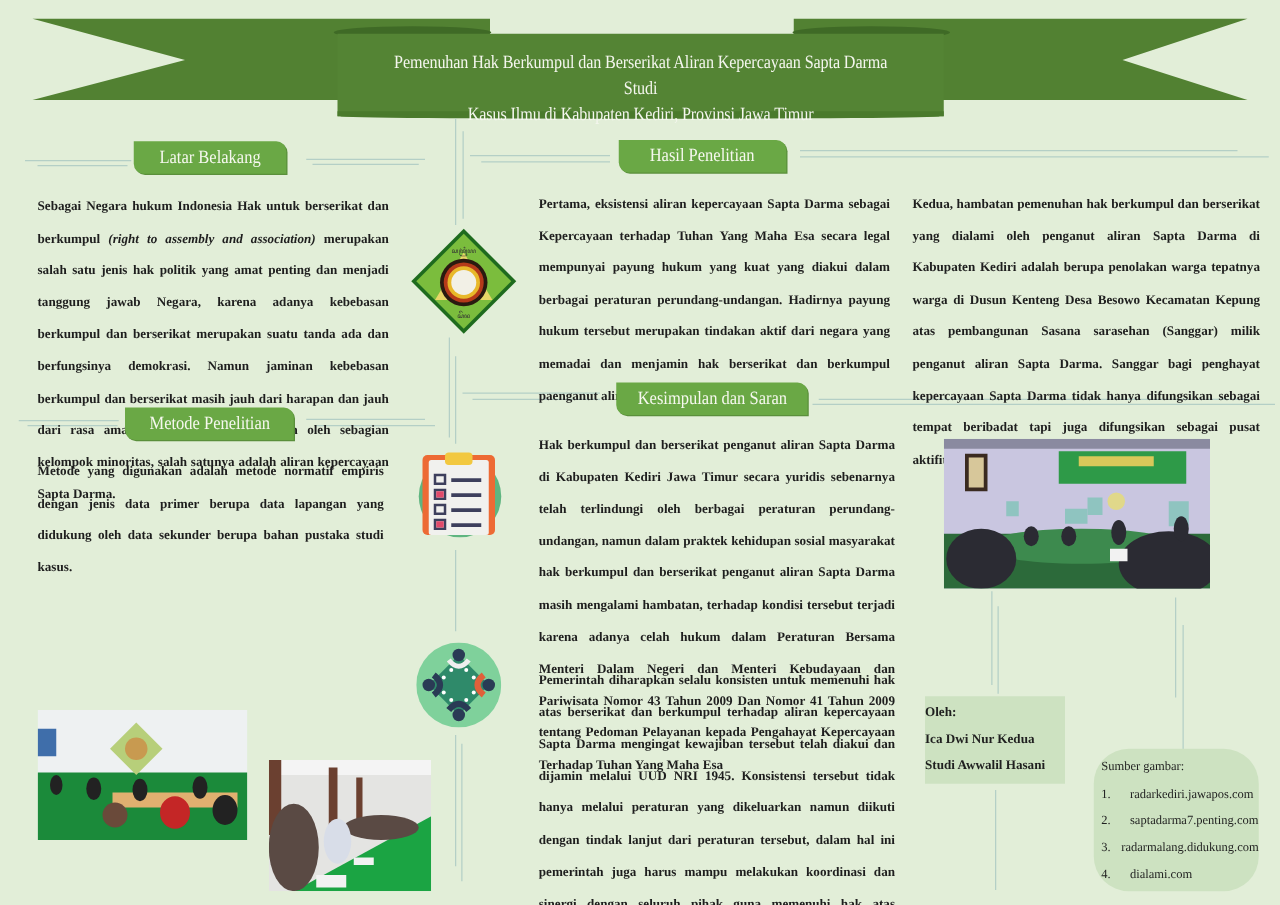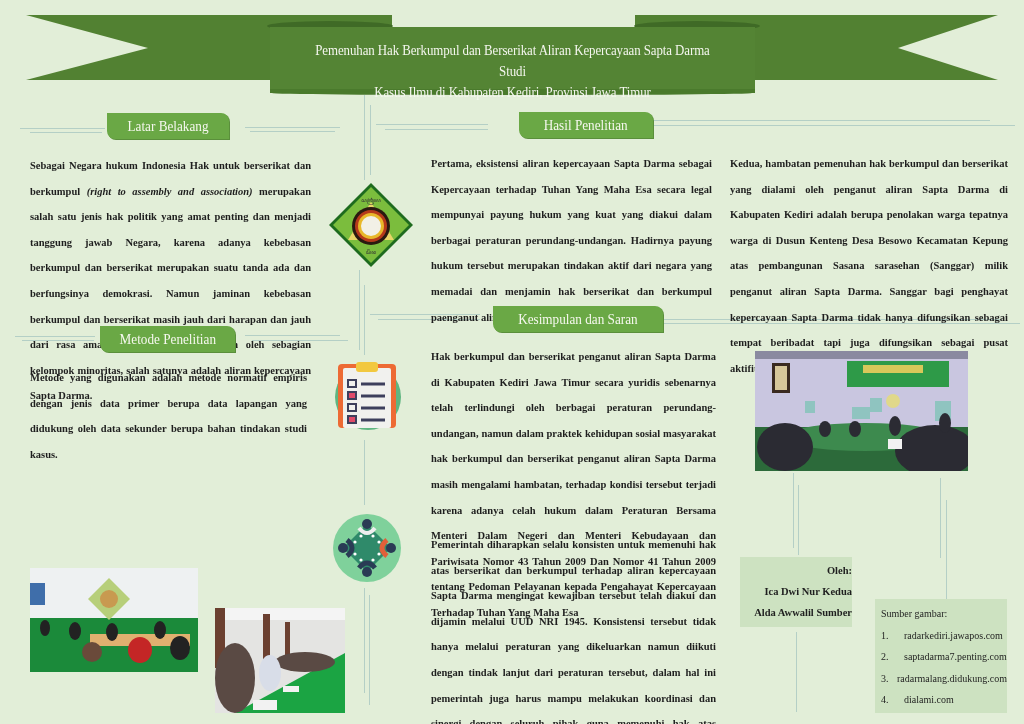--- a/index.html
+++ b/index.html
@@ -46,26 +46,26 @@
     font-weight: bold;
   }
   .para em { font-style: italic; }
 
   
   .photo { position: absolute; overflow: hidden; }
 
   
   .author-box {
     position: absolute; left: 740px; top: 557px; width: 112px; height: 70px;
-    background: #cde2c1; text-align: right;
+    background: #cde2c1; text-align: left;
     font-size: 10.5px; line-height: 21px; padding-top: 3px; font-weight: bold;
   }
   .sources-box {
     position: absolute; left: 875px; top: 599px; width: 132px; height: 114px;
-    background: #cde2c1; font-size: 10px; line-height: 21.5px; padding: 4px 0 16px 6px;
+    background: #cde2c1; font-size: 10px; line-height: 21.5px; padding: 4px 0 16px 6px; border-radius: 28px;
   }
   .sources-box .row { display: flex; }
   .sources-box .num { width: 23px; }
 </style>
 </head>
 <body>
 
 <div class="banner-wrap">
   <svg width="1024" height="100" viewBox="0 0 1024 100">
 
@@ -120,21 +120,21 @@
 <div class="sec-head" style="left:107px;top:113px;width:122px;">
   <span>Latar Belakang</span>
 </div>
 <div class="para" style="left:30px;top:153px;width:281px;">
   <span>Sebagai Negara hukum Indonesia Hak untuk berserikat dan berkumpul </span><em>(right to assembly and association)</em><span> merupakan salah satu jenis hak politik yang amat penting dan menjadi tanggung jawab Negara, karena adanya kebebasan berkumpul dan berserikat merupakan suatu tanda ada dan berfungsinya demokrasi. Namun jaminan kebebasan berkumpul dan berserikat masih jauh dari harapan dan jauh dari rasa aman, hal ini masih dirasakan oleh sebagian kelompok minoritas, salah satunya adalah aliran kepercayaan Sapta Darma.</span>
 </div>
 
 <div class="sec-head" style="left:100px;top:326px;width:135px;">
   <span>Metode Penelitian</span>
 </div>
-<div class="para" style="left:30px;top:365px;width:277px;">Metode yang digunakan adalah metode normatif empiris dengan jenis data primer berupa data lapangan yang didukung oleh data sekunder berupa bahan tindakan studi kasus.</div>
+<div class="para" style="left:30px;top:365px;width:277px;">Metode yang digunakan adalah metode normatif empiris dengan jenis data primer berupa data lapangan yang didukung oleh data sekunder berupa bahan pustaka studi kasus.</div>
 
 <div class="abs" style="left:328px;top:182px;width:86px;height:86px;">
   <svg width="86" height="86" viewBox="0 0 86 86">
     <polygon points="43,1 85,43 43,85 1,43" fill="#1e6b1e"></polygon>
     <polygon points="43,5 81,43 43,81 5,43" fill="#7bbd3d"></polygon>
     <polygon points="43,20 66,58 20,58" fill="#e8d667"></polygon>
     <circle cx="43" cy="44" r="19" fill="#2a1a10"></circle>
     <circle cx="43" cy="44" r="16" fill="#b53a1a"></circle>
     <circle cx="43" cy="44" r="13" fill="#e8b82a"></circle>
     <circle cx="43" cy="44" r="10" fill="#f2f0e6"></circle>
@@ -185,27 +185,27 @@
       <circle cx="28" cy="46" r="1.6"></circle>
         <circle cx="40" cy="46" r="1.6"></circle>
       <circle cx="22" cy="28" r="1.6"></circle>
         <circle cx="22" cy="40" r="1.6"></circle>
       <circle cx="46" cy="28" r="1.6"></circle>
         <circle cx="46" cy="40" r="1.6"></circle>
     </g>
   </svg>
 </div>
 
-<div class="sec-head" style="left:495px;top:112px;width:134px;margin-left:24px;">
+<div class="sec-head" style="left:495px;top:112px;width:134px;">
   <span>Hasil Penelitian</span>
 </div>
 <div class="para" style="left:431px;top:151px;width:281px;">Pertama, eksistensi aliran kepercayaan Sapta Darma sebagai Kepercayaan terhadap Tuhan Yang Maha Esa secara legal mempunyai payung hukum yang kuat yang diakui dalam berbagai peraturan perundang-undangan. Hadirnya payung hukum tersebut merupakan tindakan aktif dari negara yang memadai dan menjamin hak berserikat dan berkumpul paenganut aliran kepercayaan Sapta Darma.</div>
 <div class="para" style="left:730px;top:151px;width:278px;">Kedua, hambatan pemenuhan hak berkumpul dan berserikat yang dialami oleh penganut aliran Sapta Darma di Kabupaten Kediri adalah berupa penolakan warga tepatnya warga di Dusun Kenteng Desa Besowo Kecamatan Kepung atas pembangunan Sasana sarasehan (Sanggar) milik penganut aliran Sapta Darma.  Sanggar bagi penghayat kepercayaan Sapta Darma tidak hanya difungsikan sebagai tempat beribadat tapi juga difungsikan sebagai pusat aktifitas-aktifitas sosial mereka.</div>
 
-<div class="sec-head" style="left:493px;top:306px;width:170px;">
+<div class="sec-head" style="left:493px;top:306px;width:153px;">
   <span>Kesimpulan dan Saran</span>
 </div>
 <div class="para" style="left:431px;top:344px;width:285px;">Hak berkumpul dan berserikat penganut aliran Sapta Darma di Kabupaten Kediri Jawa Timur secara yuridis sebenarnya telah terlindungi oleh berbagai peraturan perundang-undangan, namun dalam praktek kehidupan sosial masyarakat hak berkumpul dan berserikat penganut aliran Sapta Darma masih mengalami hambatan, terhadap kondisi tersebut terjadi karena adanya celah hukum dalam Peraturan Bersama Menteri Dalam Negeri dan Menteri Kebudayaan dan Pariwisata Nomor 43 Tahun 2009 Dan Nomor 41 Tahun 2009 tentang Pedoman Pelayanan kepada Pengahayat Kepercayaan Terhadap Tuhan Yang Maha Esa</div>
 <div class="para" style="left:431px;top:532px;width:285px;">Pemerintah diharapkan selalu konsisten untuk memenuhi hak atas berserikat dan berkumpul terhadap aliran kepercayaan Sapta Darma mengingat kewajiban tersebut telah diakui dan dijamin melalui UUD NRI 1945. Konsistensi tersebut tidak hanya melalui peraturan yang dikeluarkan namun diikuti dengan tindak lanjut dari peraturan tersebut, dalam hal ini pemerintah juga harus mampu melakukan koordinasi dan sinergi dengan seluruh pihak guna memenuhi hak atas berserikat dan berkumpul. Mengingat, aliran keepercayaan Sapta Darma merupakan minoritas dalam masyarakat Indonesia.</div>
 
 <div class="photo" style="left:755px;top:351px;width:213px;height:120px;">
   <svg width="213" height="120" viewBox="0 0 213 120">
     <rect width="213" height="120" fill="#c9c6e0"></rect>
     <rect y="0" width="213" height="8" fill="#8a8aa0"></rect>
     <rect x="92" y="10" width="102" height="26" fill="#2e9a48"></rect>
@@ -265,21 +265,21 @@
     </g>
     <ellipse cx="55" cy="65" rx="11" ry="18" fill="#d8dde8"></ellipse>
     <rect x="38" y="92" width="24" height="10" fill="#f2f2f2"></rect>
     <rect x="68" y="78" width="16" height="6" fill="#f2f2f2"></rect>
   </svg>
 </div>
 
 <div class="author-box">
   <div>Oleh:</div>
   <div>Ica Dwi Nur Kedua</div>
-  <div>Alda Awwalil Sumber</div>
+  <div>Studi Awwalil Hasani</div>
 </div>
 
 <div class="sources-box">
   <div>Sumber gambar:</div>
   <div class="row">
     <span class="num">1.</span>
     <span>radarkediri.jawapos.com</span>
   </div>
   <div class="row">
     <span class="num">2.</span>

